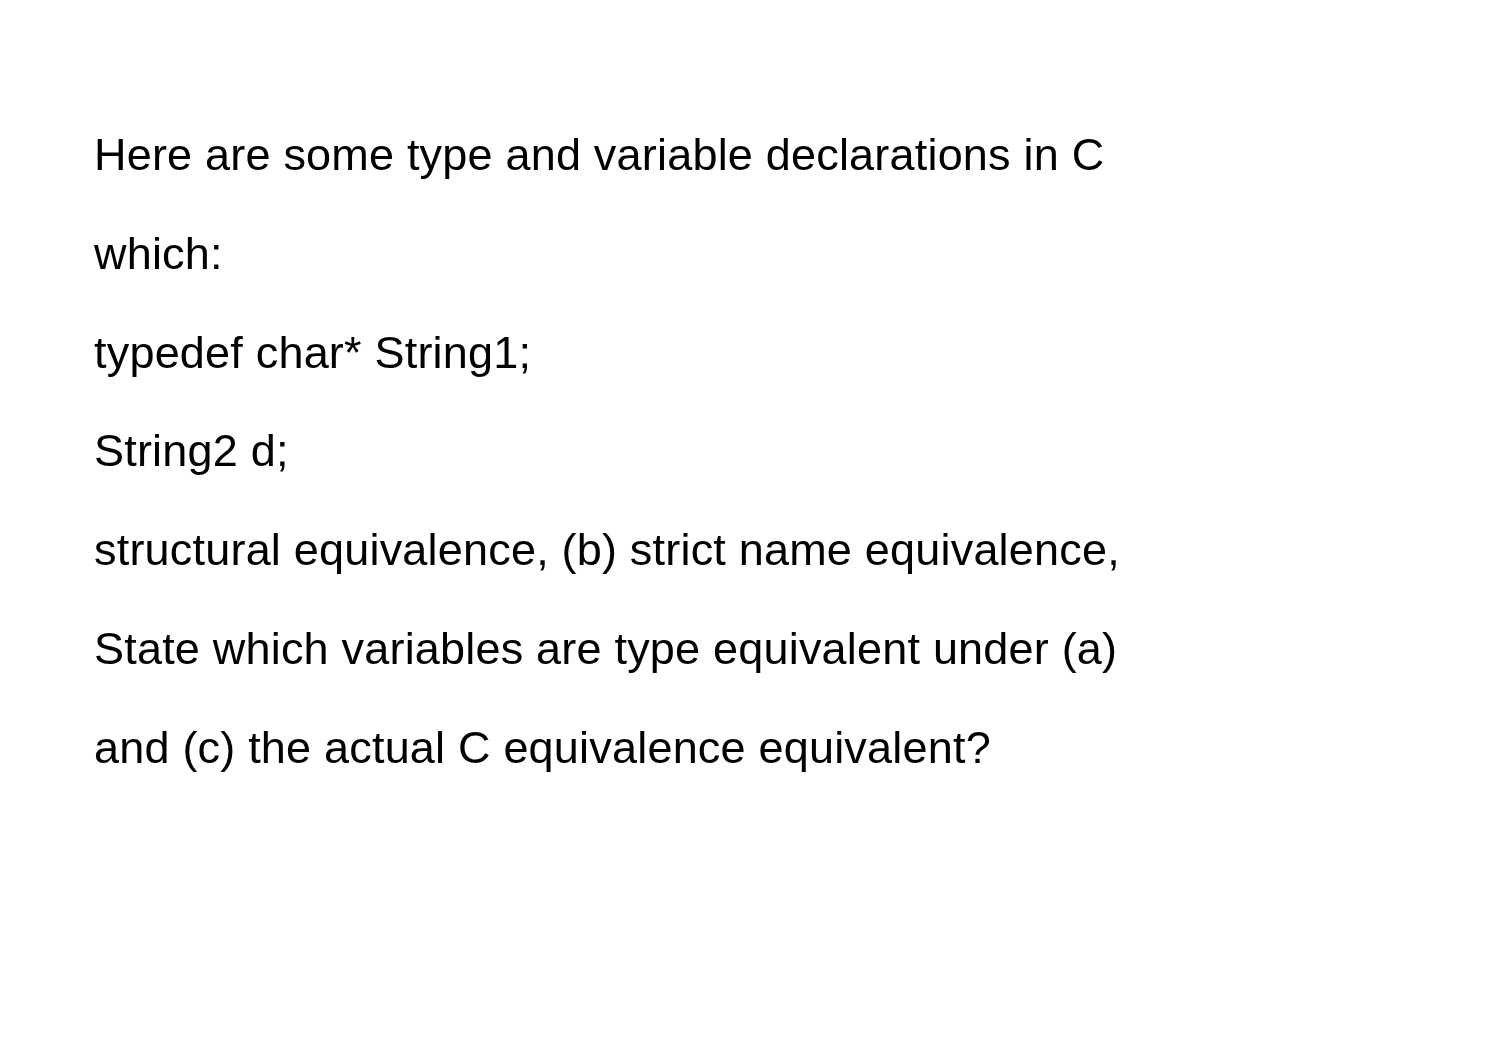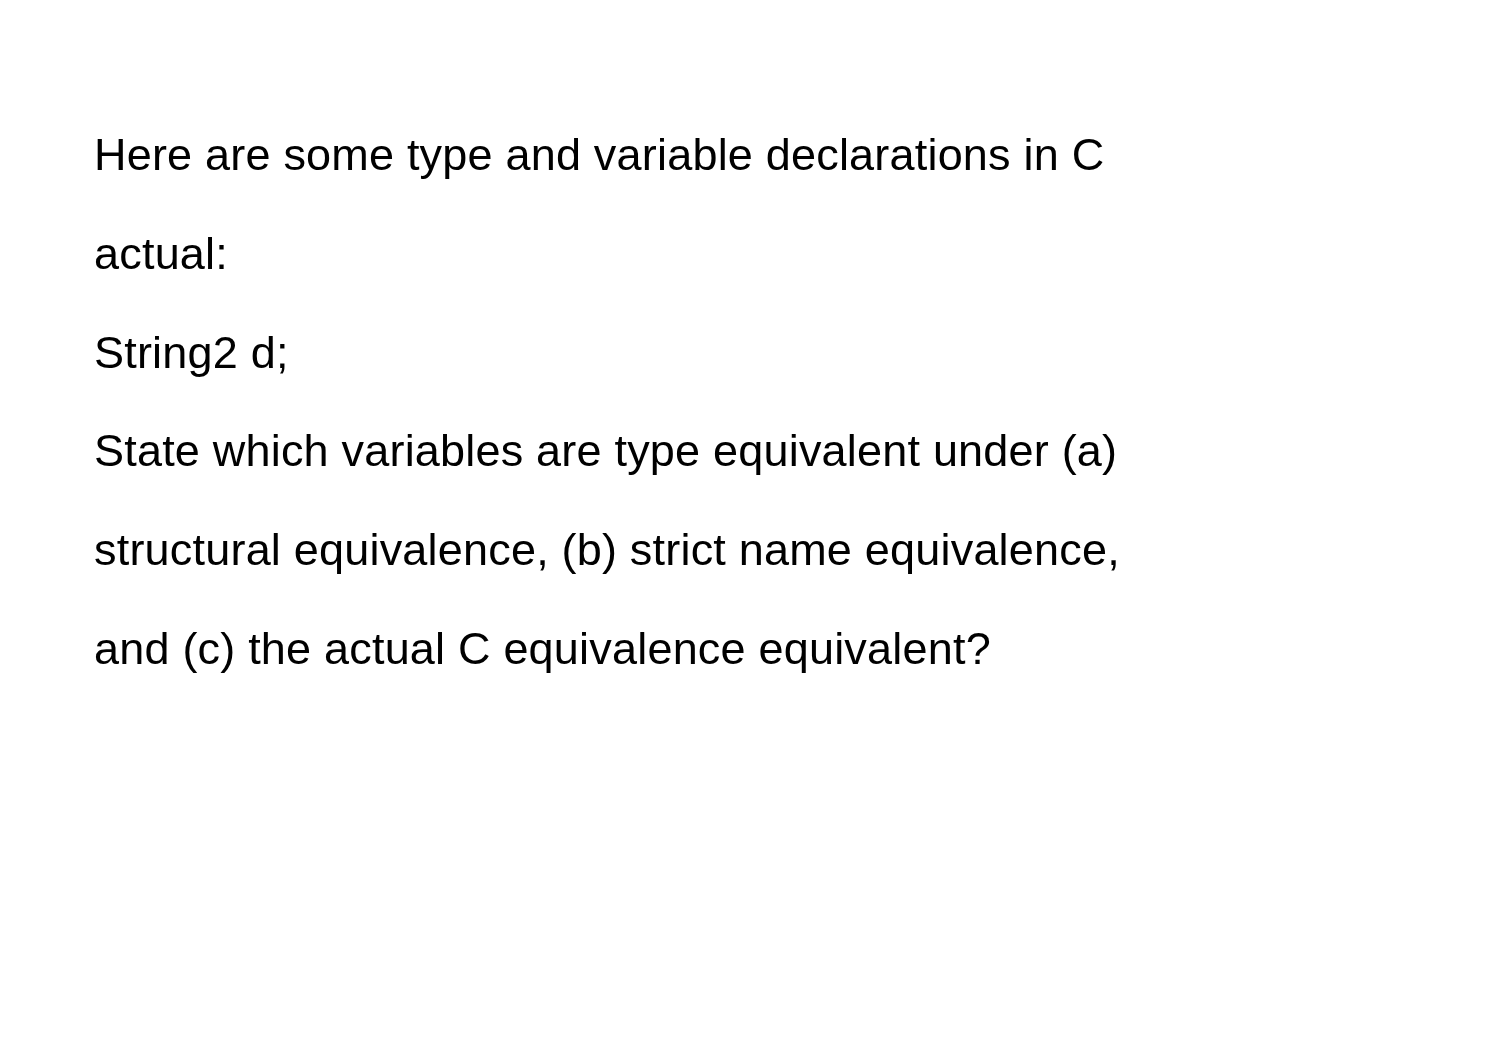--- a/index.html
+++ b/index.html
@@ -23,18 +23,19 @@
     }
     .line {
       display: block;
     }
   </style>
 </head>
 <body>
 
 <div class="content">
   <span class="line">Here are some type and variable declarations in C</span>
-  <span class="line">actual:</span>
+  <span class="line">which:</span>
+  <span class="line">typedef char* String1;</span>
   <span class="line">String2 d;</span>
+  <span class="line">structural equivalence, (b) strict name equivalence,</span>
   <span class="line">State which variables are type equivalent under (a)</span>
-  <span class="line">structural equivalence, (b) strict name equivalence,</span>
   <span class="line">and (c) the actual C equivalence equivalent?</span>
 </div>
 
 </body></html>

